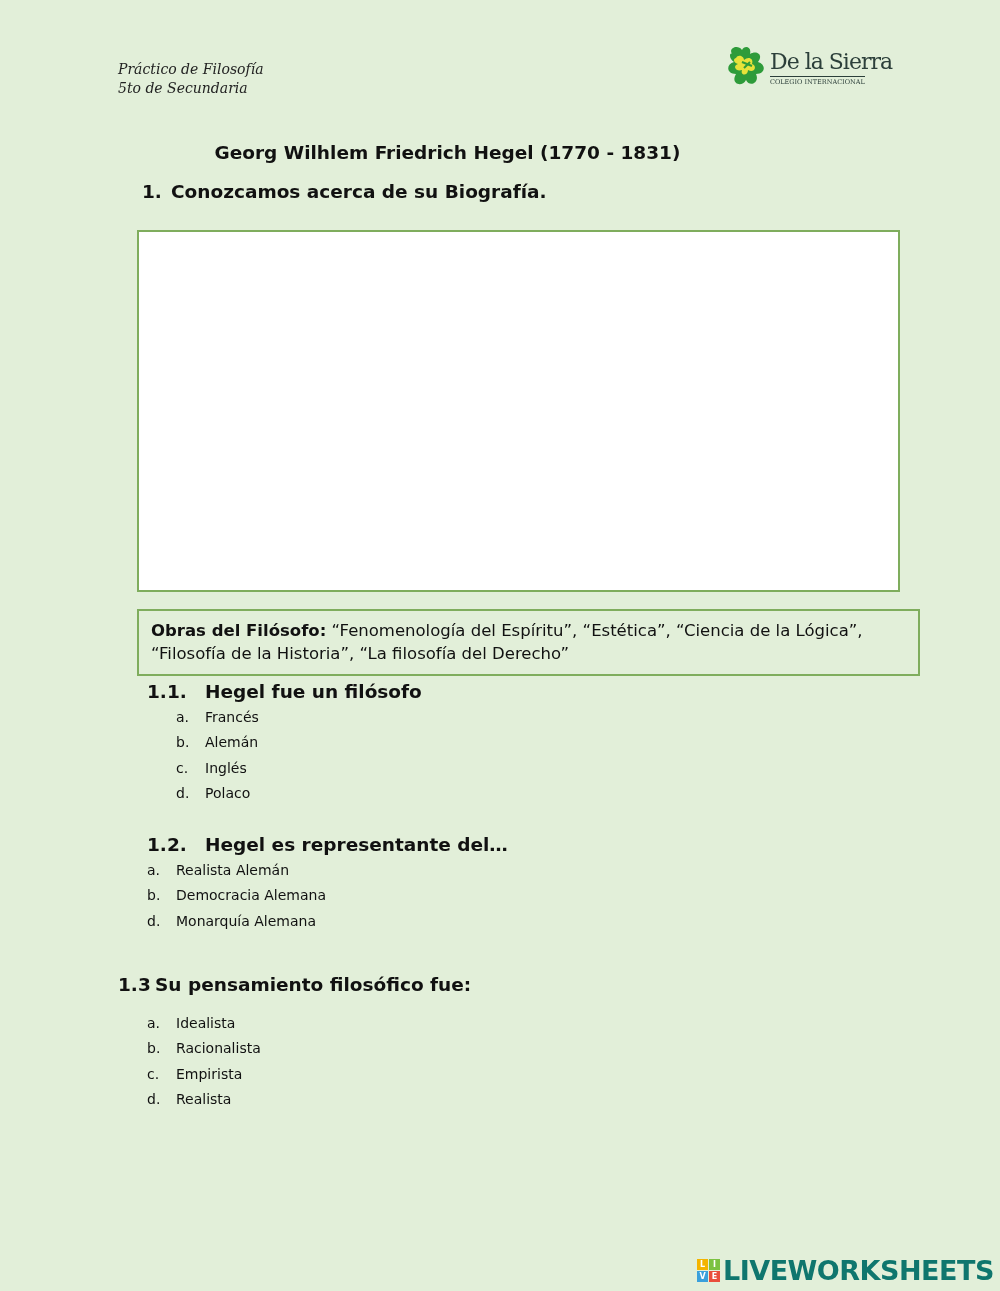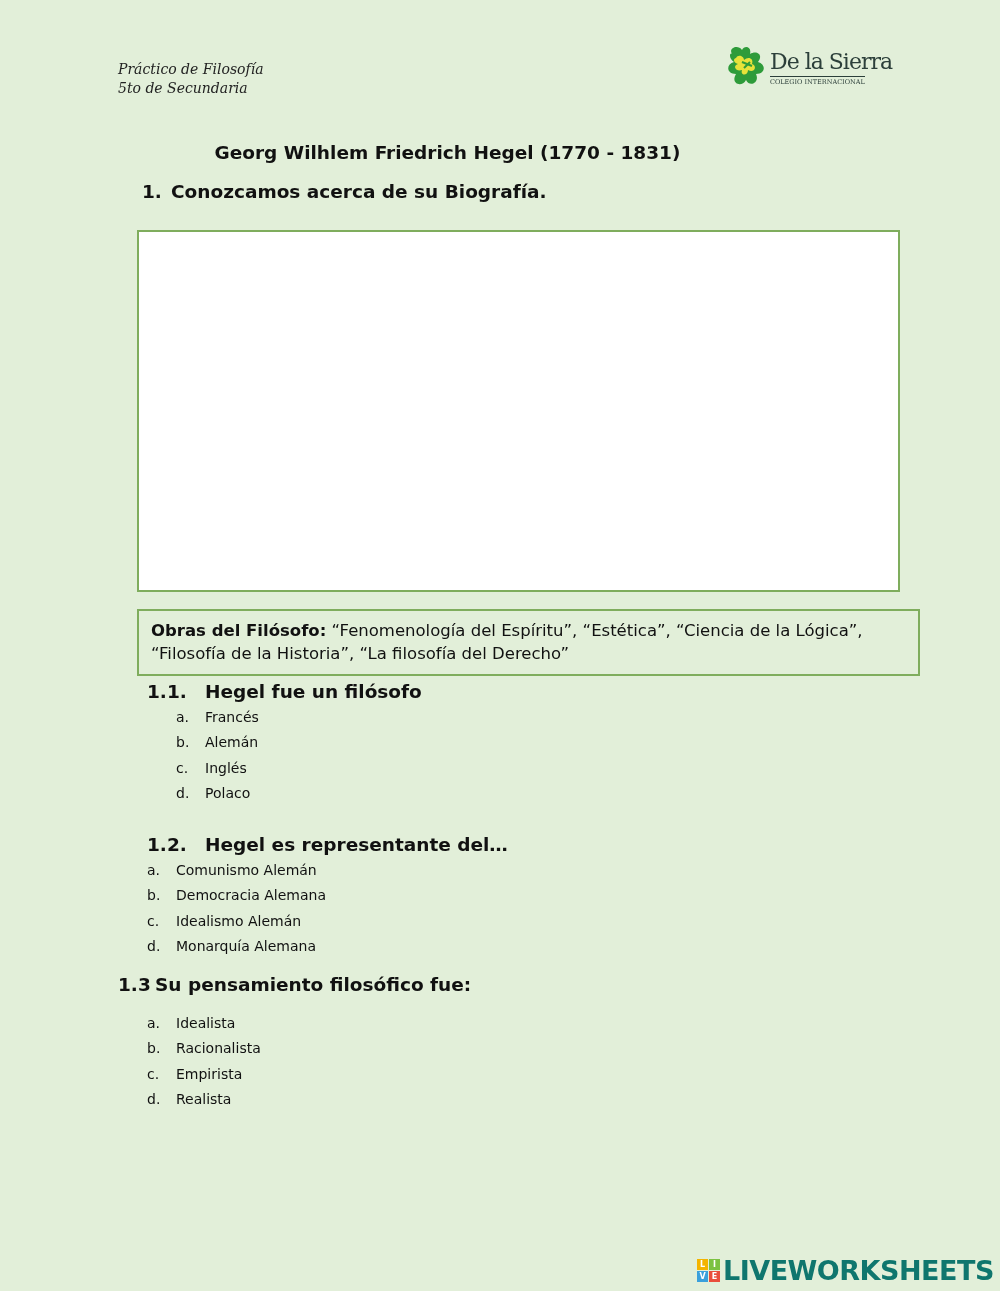--- a/index.html
+++ b/index.html
@@ -110,23 +110,22 @@
   <li><span class="letter">a.</span><span>Francés</span></li>
   <li><span class="letter">b.</span><span>Alemán</span></li>
   <li><span class="letter">c.</span><span>Inglés</span></li>
   <li><span class="letter">d.</span><span>Polaco</span></li>
 </ul>
 
 <div class="q-head" style="left:147px; top:834px;">
   <span class="num" style="width:58px;">1.2.</span><span>Hegel es representante del…</span>
 </div>
 <ul class="opts" style="left:147px; top:858px;">
-  <li><span class="letter">a.</span><span>Comunismo Alemán</span></li>
+  <li><span class="letter">a.</span><span>Realista Alemán</span></li>
   <li><span class="letter">b.</span><span>Democracia Alemana</span></li>
-  <li><span class="letter">c.</span><span>Idealismo Alemán</span></li>
   <li><span class="letter">d.</span><span>Monarquía Alemana</span></li>
 </ul>
 
 <div class="q-head" style="left:118px; top:974px;">
   <span class="num" style="width:37px;">1.3</span><span>Su pensamiento filosófico fue:</span>
 </div>
 <ul class="opts" style="left:147px; top:1011px;">
   <li><span class="letter">a.</span><span>Idealista</span></li>
   <li><span class="letter">b.</span><span>Racionalista</span></li>
   <li><span class="letter">c.</span><span>Empirista</span></li>

